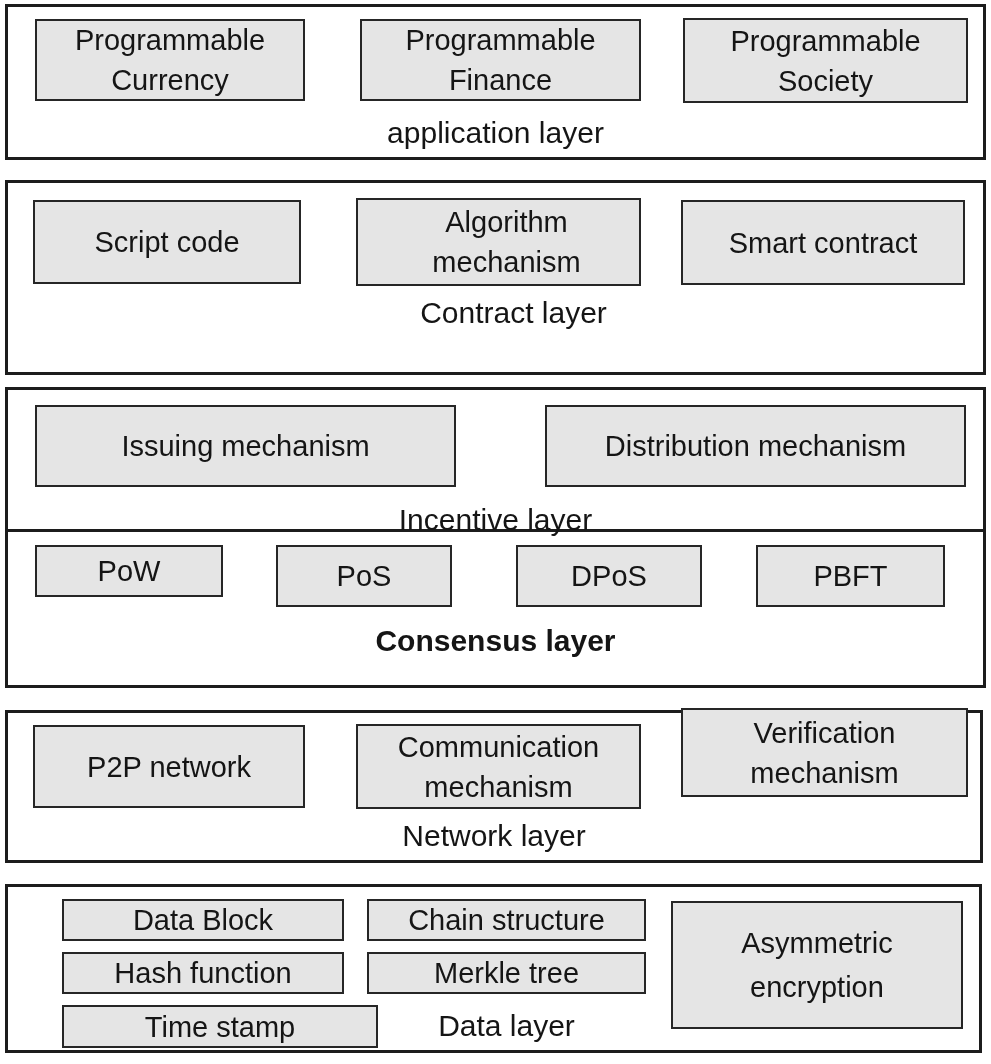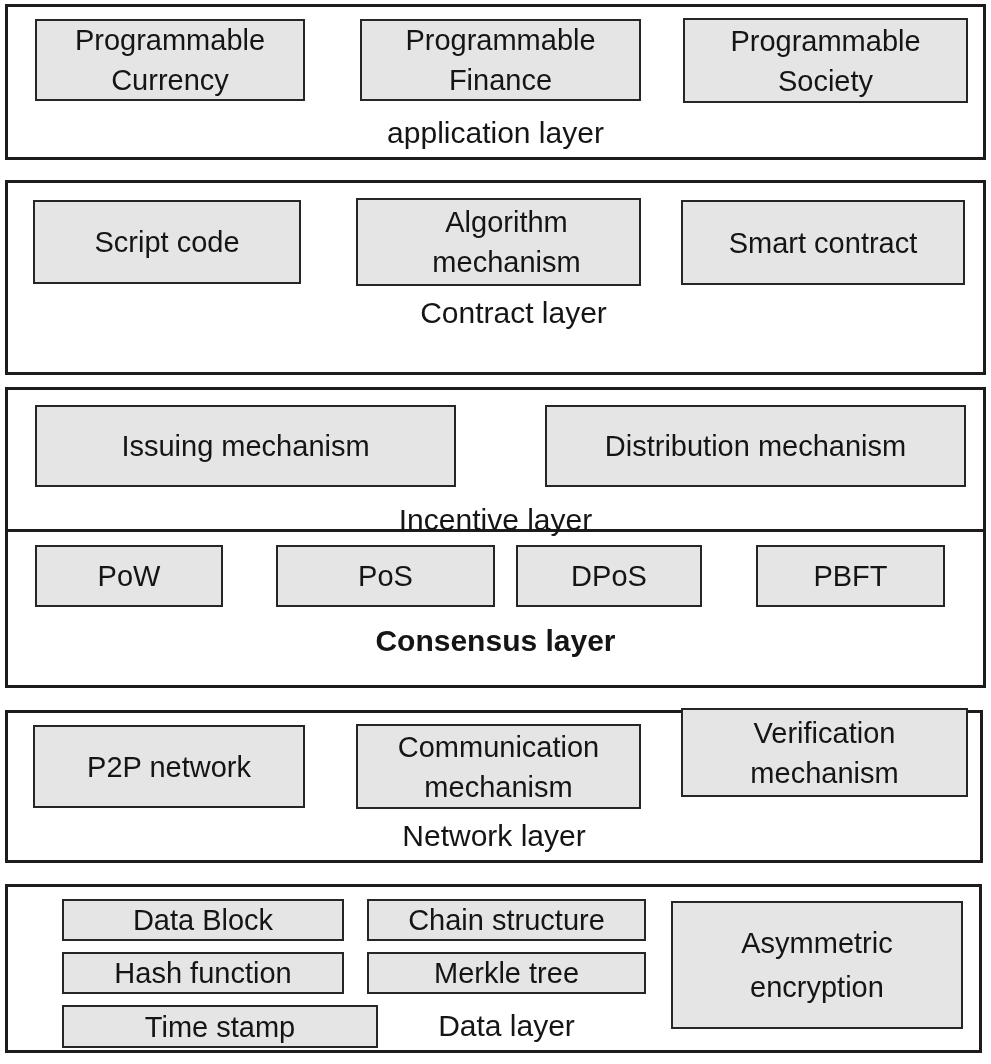--- a/index.html
+++ b/index.html
@@ -98,24 +98,24 @@
     <div class="box" style="left:27px;top:15px;width:421px;height:82px;">
       <span class="box-label">Issuing mechanism</span>
     </div>
     <div class="box" style="left:537px;top:15px;width:421px;height:82px;">
       <span class="box-label">Distribution mechanism</span>
     </div>
     <div class="layer-label" style="top:112px;">Incentive layer</div>
   </div>
 
   <div class="band" style="top:529px;height:159px;">
-    <div class="box" style="left:27px;top:13px;width:188px;height:62px;">
+    <div class="box" style="left:27px;top:13px;width:188px;height:52px;">
       <span class="box-label">PoW</span>
     </div>
-    <div class="box" style="left:268px;top:13px;width:219px;height:62px;">
+    <div class="box" style="left:268px;top:13px;width:176px;height:62px;">
       <span class="box-label">PoS</span>
     </div>
     <div class="box" style="left:508px;top:13px;width:186px;height:62px;">
       <span class="box-label">DPoS</span>
     </div>
     <div class="box" style="left:748px;top:13px;width:189px;height:62px;">
       <span class="box-label">PBFT</span>
     </div>
     <div class="layer-label" style="top:91px;font-weight:bold;">Consensus layer</div>
   </div>

